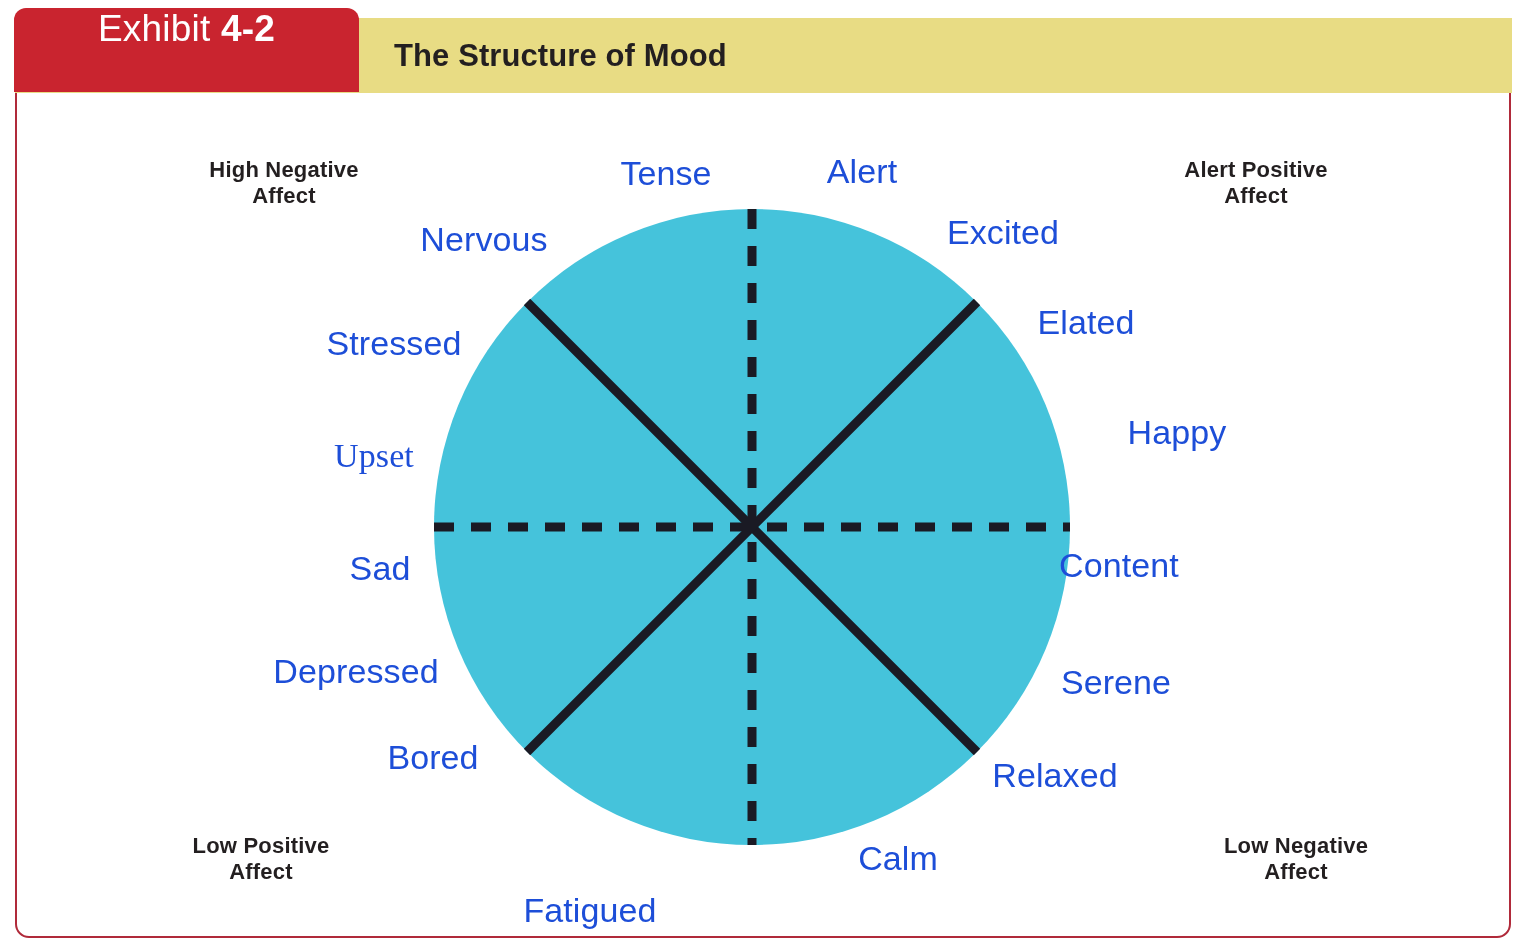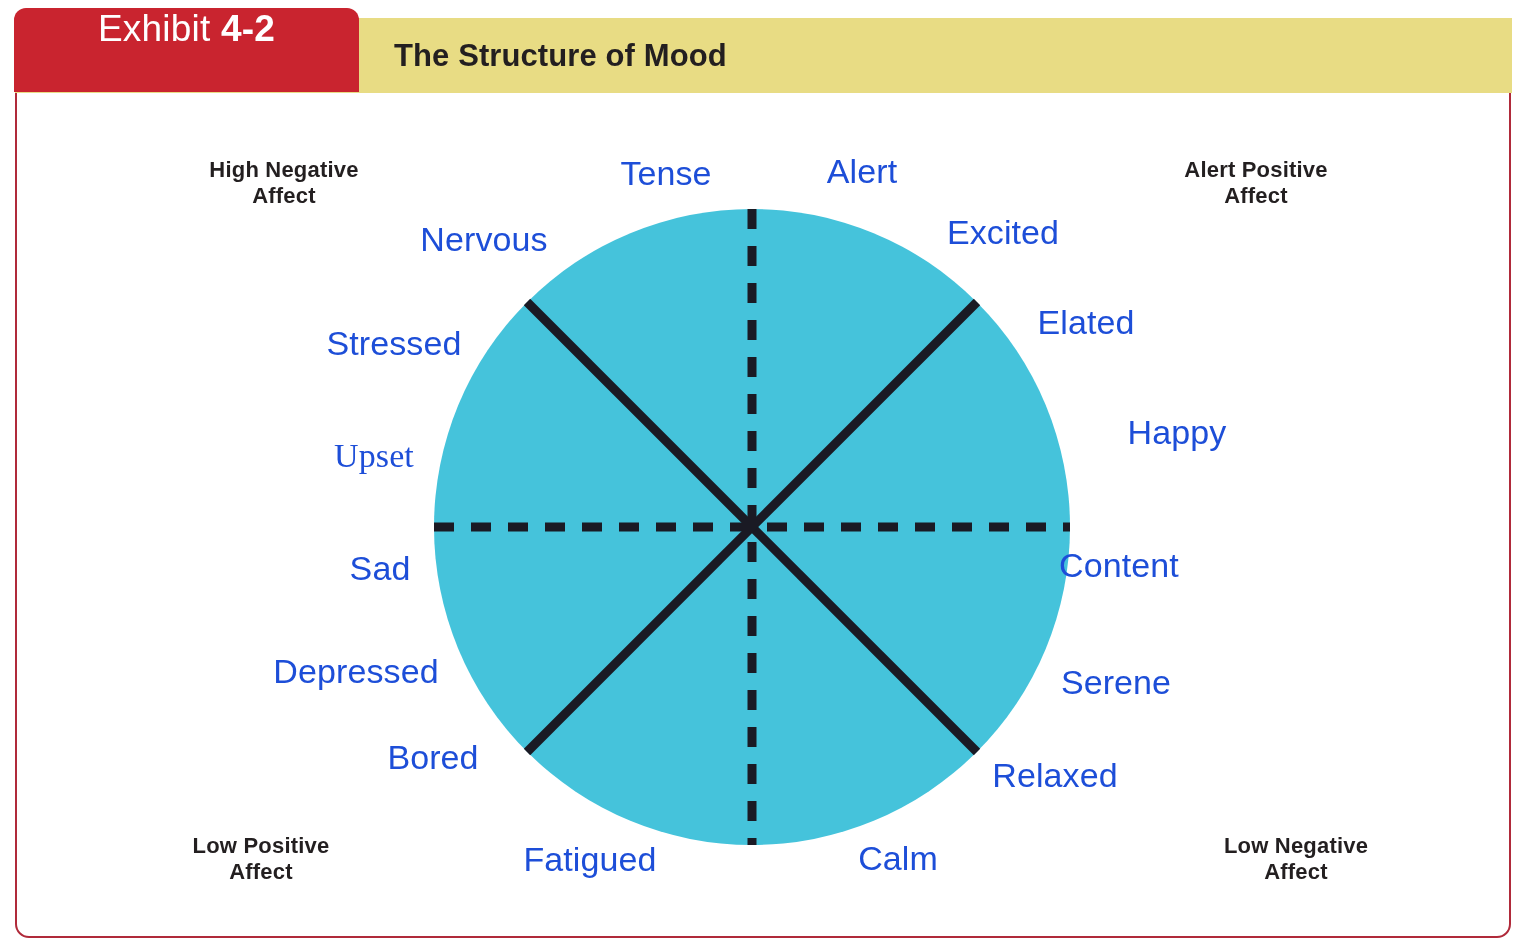--- a/index.html
+++ b/index.html
@@ -144,21 +144,21 @@
     <div id="mood-labels">
         <div class="mood-label" style="left: 666px; top: 173px;">Tense</div>
         <div class="mood-label" style="left: 862px; top: 171px;">Alert</div>
         <div class="mood-label" style="left: 1003px; top: 232px;">Excited</div>
         <div class="mood-label" style="left: 1086px; top: 322px;">Elated</div>
         <div class="mood-label" style="left: 1142px; top: 432px; margin-left: 35px;">Happy</div>
         <div class="mood-label" style="left: 1119px; top: 565px;">Content</div>
         <div class="mood-label" style="left: 1116px; top: 682px;">Serene</div>
         <div class="mood-label" style="left: 1055px; top: 775px;">Relaxed</div>
         <div class="mood-label" style="left: 898px; top: 858px;">Calm</div>
-        <div class="mood-label" style="left: 590px; top: 859px; text-align: center;">Fatigued</div>
+        <div class="mood-label" style="left: 590px; top: 910px; text-align: center;">Fatigued</div>
         <div class="mood-label" style="left: 433px; top: 757px;">Bored</div>
         <div class="mood-label" style="left: 356px; top: 671px;">Depressed</div>
         <div class="mood-label" style="left: 380px; top: 568px;">Sad</div>
         <div class="mood-label" style="left: 374px; top: 456px; font-family: Liberation Serif, serif;">Upset</div>
         <div class="mood-label" style="left: 394px; top: 343px;">Stressed</div>
         <div class="mood-label" style="left: 484px; top: 239px;">Nervous</div>
       </div>
     <div id="quadrant-labels">
         <div class="quadrant-label" style="left: 284px; top: 183px;">High Negative
 Affect</div>

